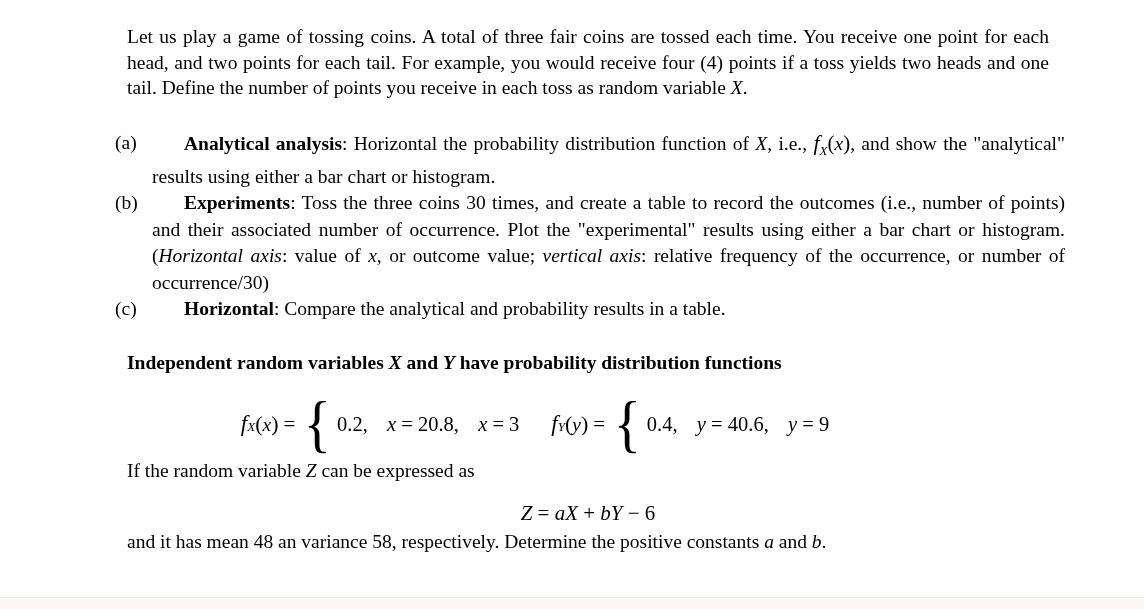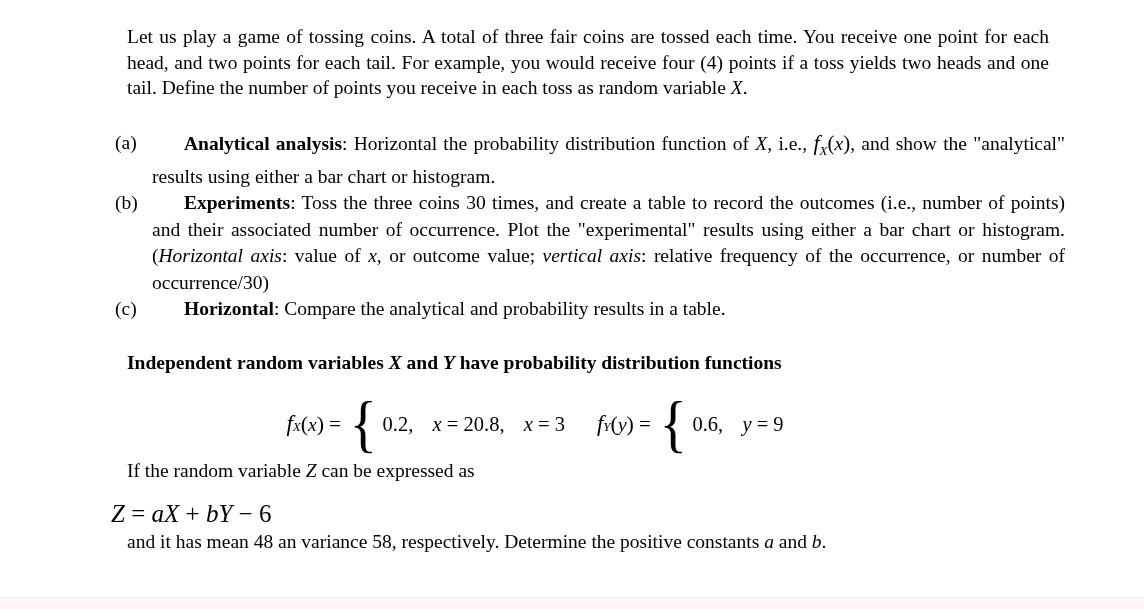--- a/index.html
+++ b/index.html
@@ -51,21 +51,21 @@
     display:inline-block; transform:scaleX(0.9);
     margin-right:4px;
   }
   .cases { display:flex; flex-direction:row; justify-content:center; }
   .crow { display:flex; height:31px; line-height:31px; font-size:20.5px; margin:1.5px 0; }
   .cval { width:50px; }
   .ccond .v { font-size:20.5px; }
 
   .zline { margin-top:1px; line-height:25.5px; }
 
-  .equation { text-align:left; font-size:25px; line-height:27px; }
+  .equation { text-align:center; font-size:21px; line-height:27px; }
 
   .lastline { margin-top:2px; line-height:25.5px; }
 
   .bottom-strip {
     position:absolute; left:0; right:0; bottom:0; height:11px;
     background:#fcf6f6; border-top:1px solid #f2eaea;
   }
 </style>
 </head>
 <body>
@@ -125,20 +125,24 @@
           <i class="mf">f</i>
           <sub class="msub">Y</sub>
           <span class="mp">(</span>
           <i class="v">y</i>
           <span class="mp">)</span>
           <span class="eqs">=</span>
         </span>
       <span class="brace">{</span>
       <span class="cases">
         <span class="crow">
+            <span class="cval">0.4,</span>
+            <span class="ccond"><i class="v">y</i><span> = 4</span></span>
+          </span>
+        <span class="crow">
             <span class="cval">0.6,</span>
             <span class="ccond"><i class="v">y</i><span> = 9</span></span>
           </span>
       </span>
     </div>
 
   </div>
 
   <p class="zline"><span>If the random variable </span><i class="v">Z</i><span> can be expressed as</span></p>
 

